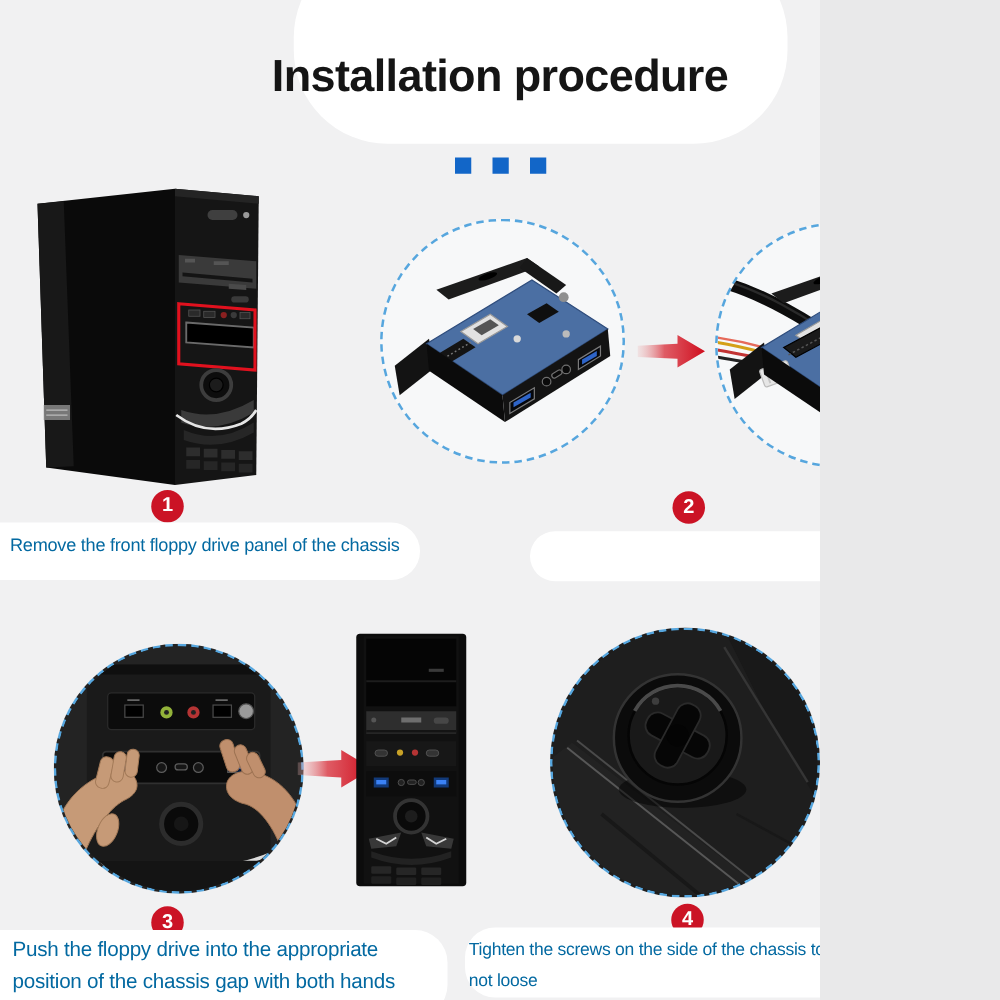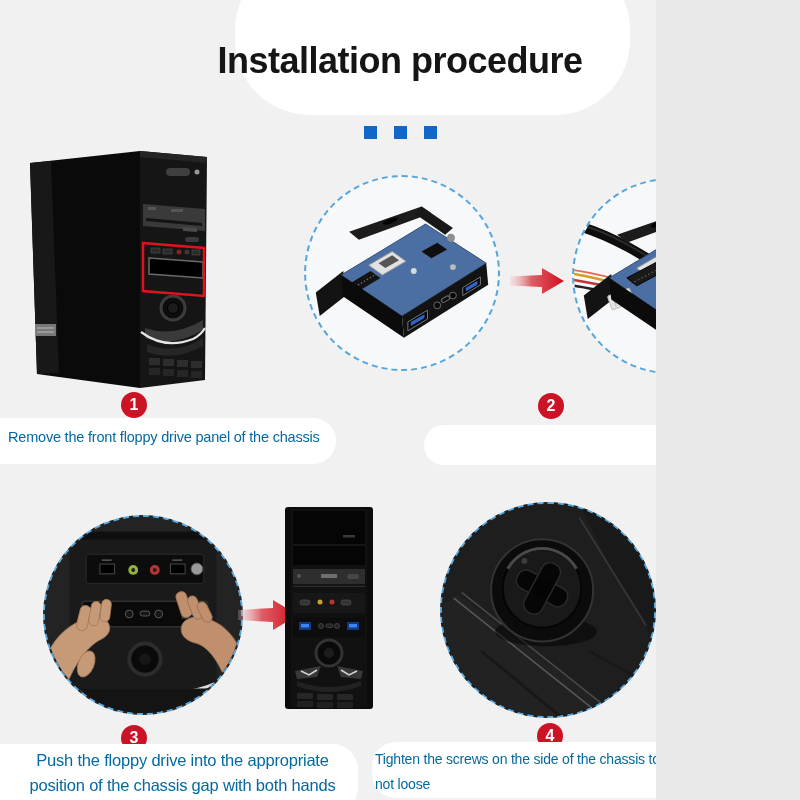--- a/index.html
+++ b/index.html
@@ -22,21 +22,21 @@
   .circ3{left:43px;top:515px;width:200px;height:200px;}
   .circ4{left:440px;top:502px;width:216px;height:216px;}
   .circle svg{display:block;width:100%;height:100%;}
   .illus{position:absolute;}
   .badge{position:absolute;width:26px;height:26px;border-radius:50%;background:#cb1325;
          color:#fff;font-size:16px;font-weight:700;display:flex;align-items:center;justify-content:center;}
   .b1{left:121px;top:392px;} .b2{left:538px;top:393px;} .b3{left:121px;top:725px;} .b4{left:537px;top:723px;}
   .caption{position:absolute;color:#0369a1;letter-spacing:-0.2px;}
   .c1{left:8px;top:429px;font-size:14.5px;white-space:nowrap;}
   .c2{left:430px;top:432px;font-size:13px;letter-spacing:-0.3px;white-space:nowrap;}
-  .c3{left:10px;top:748px;width:345px;font-size:16.5px;line-height:25px;text-align:center;}
+  .c3{left:10px;top:748px;width:345px;font-size:16.5px;line-height:25px;}
   .c4{left:375px;top:747px;width:415px;font-size:14px;line-height:25px;}
 </style>
 </head>
 <body>
 
 <div class="canvas">
 
   <div class="blob blob-title"></div>
   <h1 class="title">Installation procedure</h1>
   <div class="decor">

